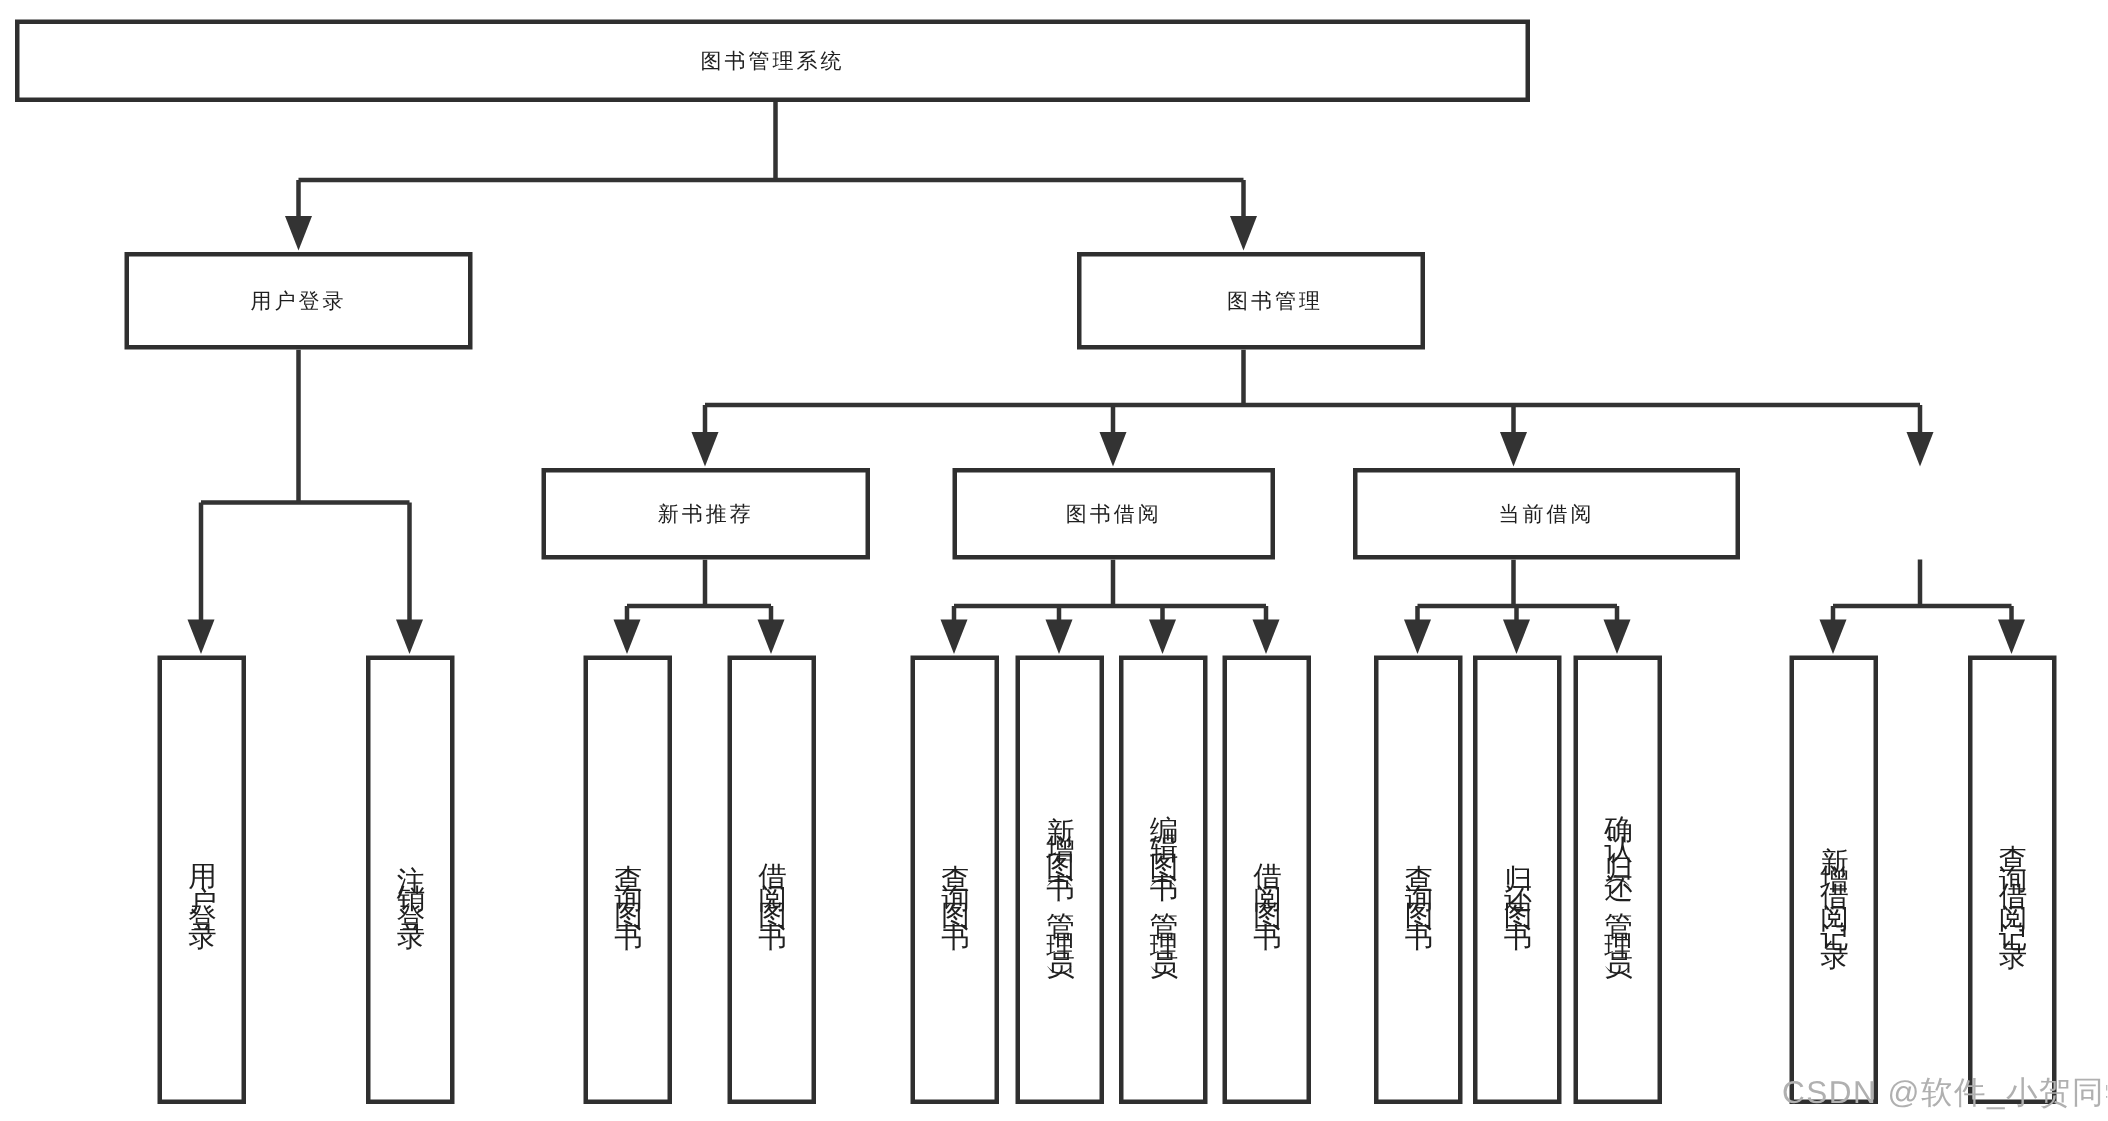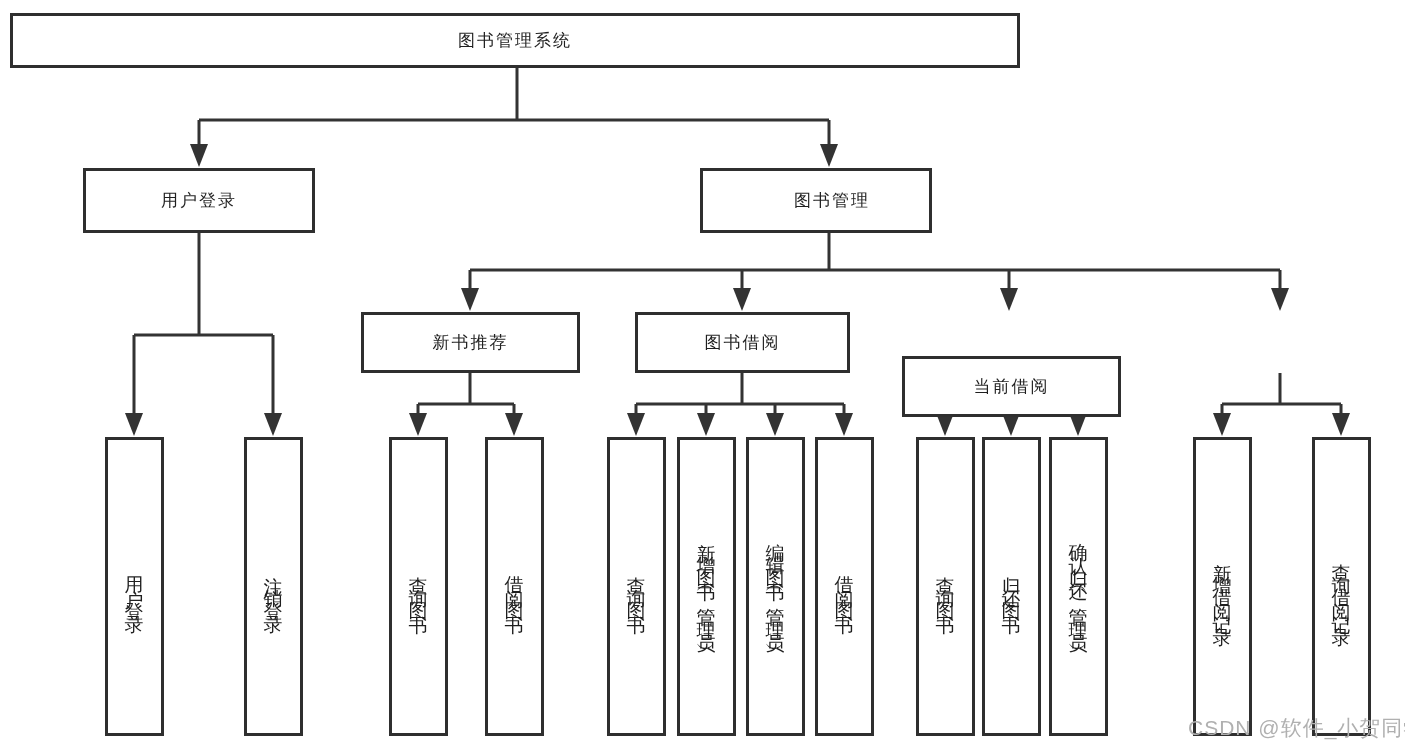--- a/index.html
+++ b/index.html
@@ -16,21 +16,21 @@
   .nbox {
     position: absolute;
     border: 3px solid #2f2f2f;
     background: #ffffff;
     display: flex;
     align-items: center;
     justify-content: center;
     color: #1f1f1f;
   }
   .hbox span {
-    font-size: 17px;
+    font-size: 14px;
     letter-spacing: 2px;
     white-space: nowrap;
     color: #1f1f1f;
   }
   .vbox span {
     writing-mode: vertical-rl;
     text-orientation: mixed;
     font-size: 19px;
     line-height: 1;
     letter-spacing: 13px;
@@ -95,31 +95,31 @@
     </g>
   </svg>
 
   <div class="nbox hbox" style="left:10px; top:13px; width:1010px; height:55px;">
     <span>图书管理系统</span>
   </div>
 
   <div class="nbox hbox lvl2" style="left:83px;">
     <span>用户登录</span>
   </div>
-  <div class="nbox hbox lvl2" style="left:700px;padding-left:32px;">
+  <div class="nbox hbox lvl2" style="left:718px;padding-left:32px;">
     <span>图书管理</span>
   </div>
 
   <div class="nbox hbox lvl3" style="left:635px; width:215px;">
     <span>图书借阅</span>
   </div>
   <div class="nbox hbox lvl3" style="left:361px; width:219px;">
     <span>新书推荐</span>
   </div>
-  <div class="nbox hbox lvl3" style="left:902px; width:219px;margin-top:44px;">
+  <div class="nbox hbox lvl3" style="left:902px; width:258px;">
     <span>当前借阅</span>
   </div>
 
   <div class="nbox vbox leaf" style="left:105px;">
     <span>用户登录</span>
   </div>
   <div class="nbox vbox leaf" style="left:244px;">
     <span>注销登录</span>
   </div>
 

